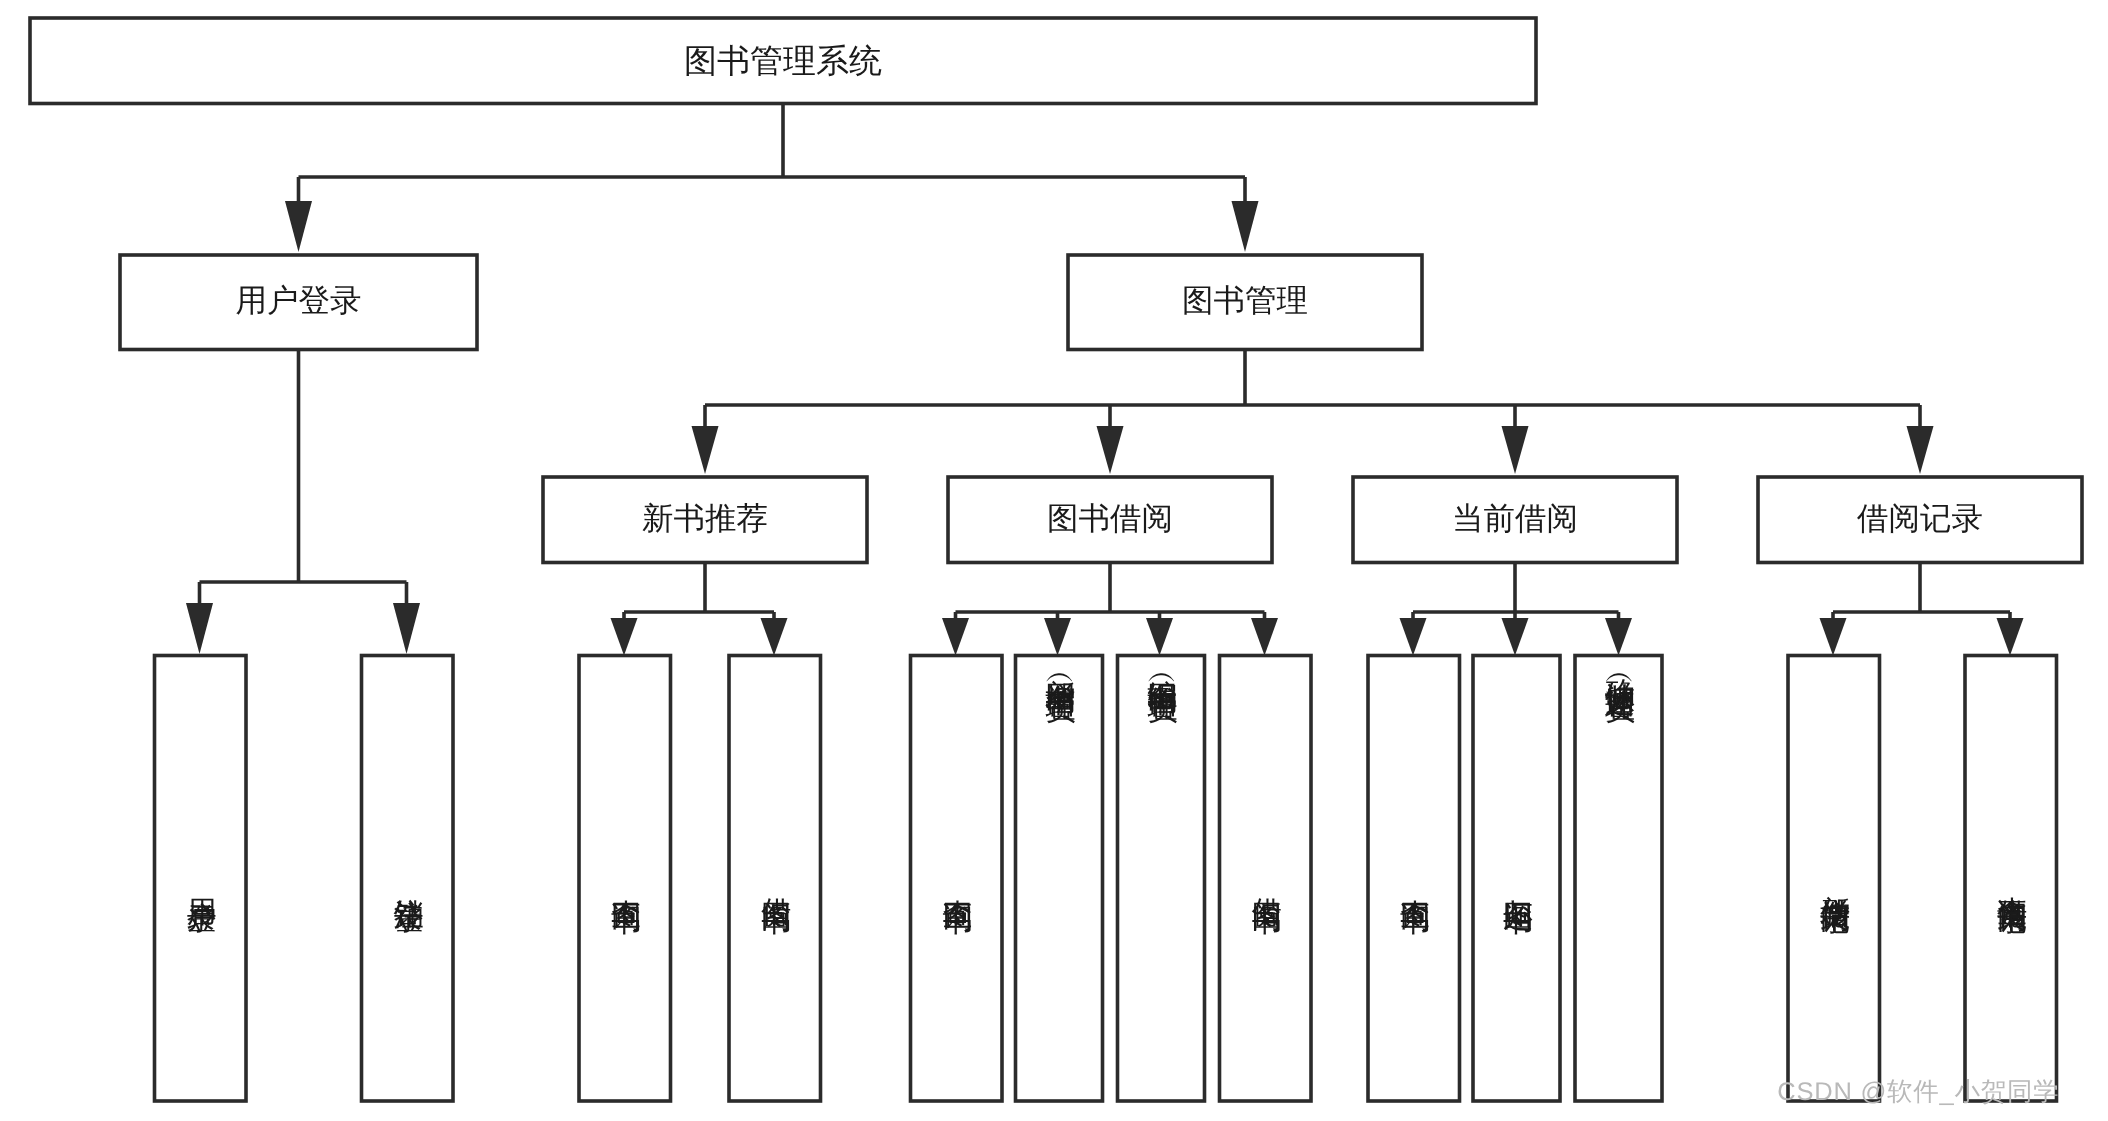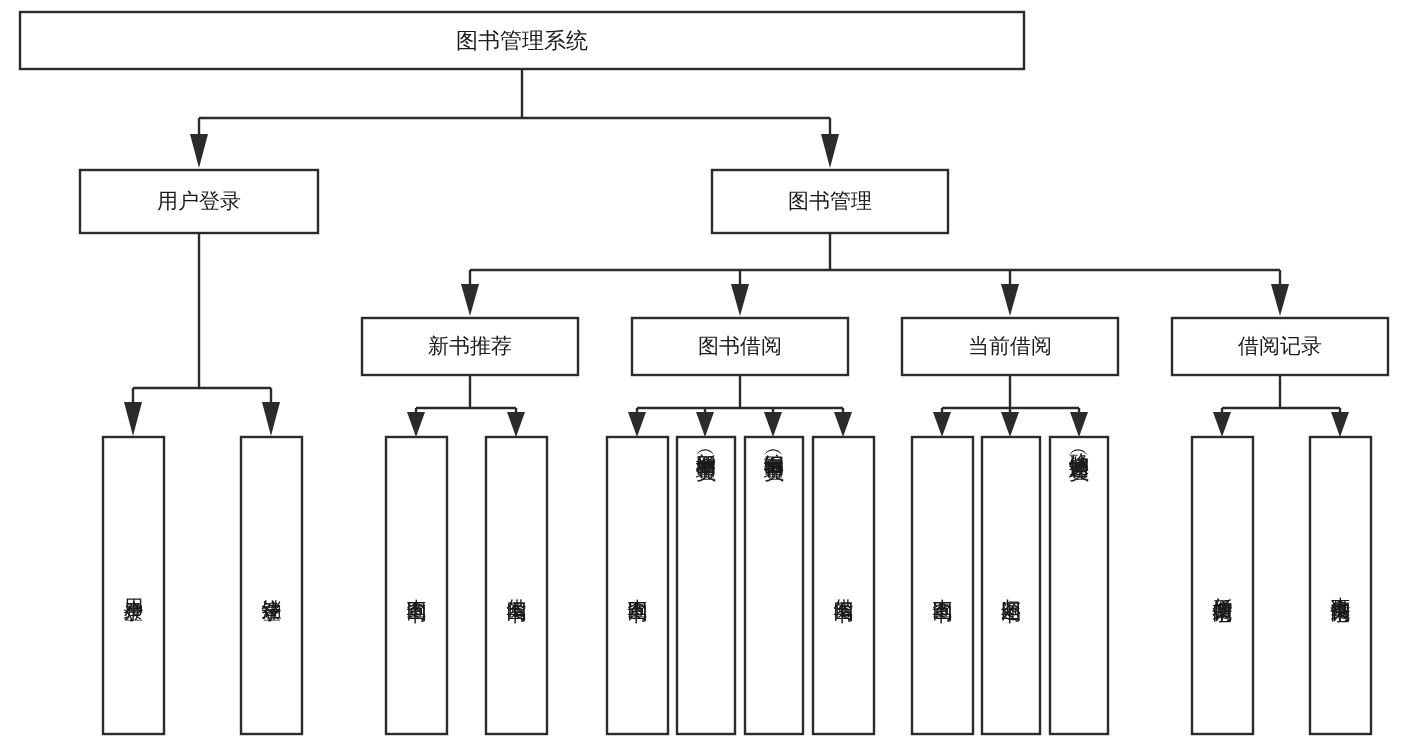--- a/index.html
+++ b/index.html
@@ -258,14 +258,15 @@
     <span class="leaf-label-v">确认归还（管理员）</span>
   </div>
 
   <div class="leaf-label-wrap" style="left:1192px; top:437px; width:61px; height:297px;">
     <span class="leaf-label-v">新增借阅记录</span>
   </div>
   <div class="leaf-label-wrap" style="left:1310px; top:437px; width:61px; height:297px;">
     <span class="leaf-label-v">查询借阅记录</span>
   </div>
 
+  <div id="watermark">CSDN @软件_小贺同学</div>
 
 </div>
 
 </body></html>

